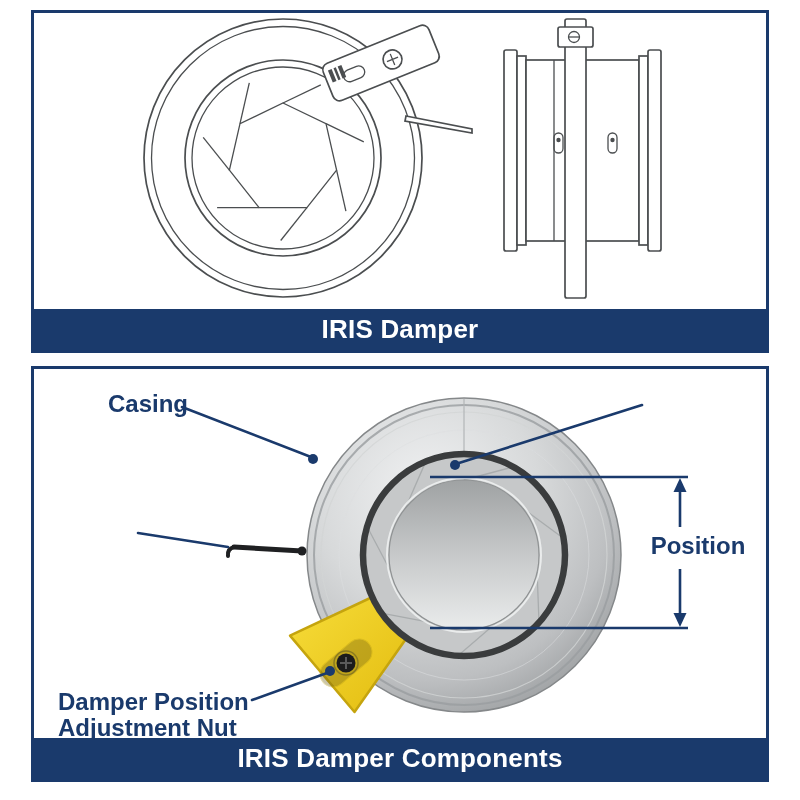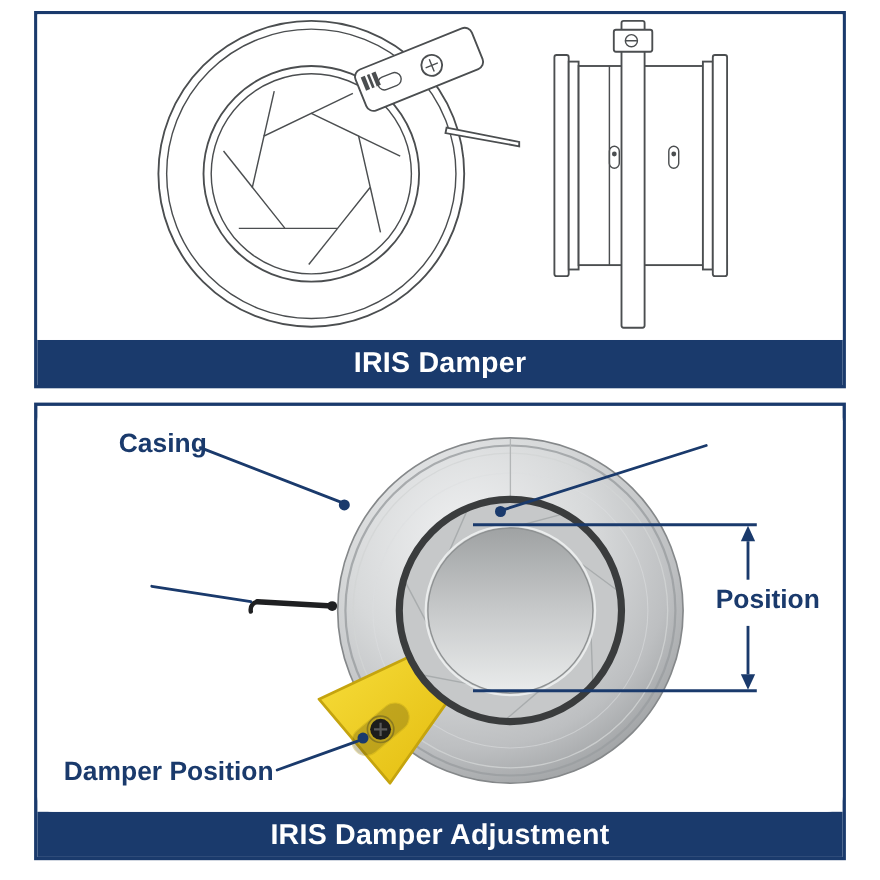--- a/index.html
+++ b/index.html
@@ -181,18 +181,19 @@
 
       <div class="label" style="left:26px;top:110px;">
       </div>
 
       <div class="label center" style="left:598px;top:164px;width:132px;">
         <div>Position</div>
       </div>
 
       <div class="label" style="left:24px;top:288px;margin-top:32px;">
         <div>Damper Position</div>
+        <div>Adjustment Nut</div>
       </div>
     </div>
 
-    <div class="panel-caption">IRIS Damper Adjustment</div>
+    <div class="panel-caption">IRIS Damper Components</div>
   </section>
 </div>
 
 </body></html>

